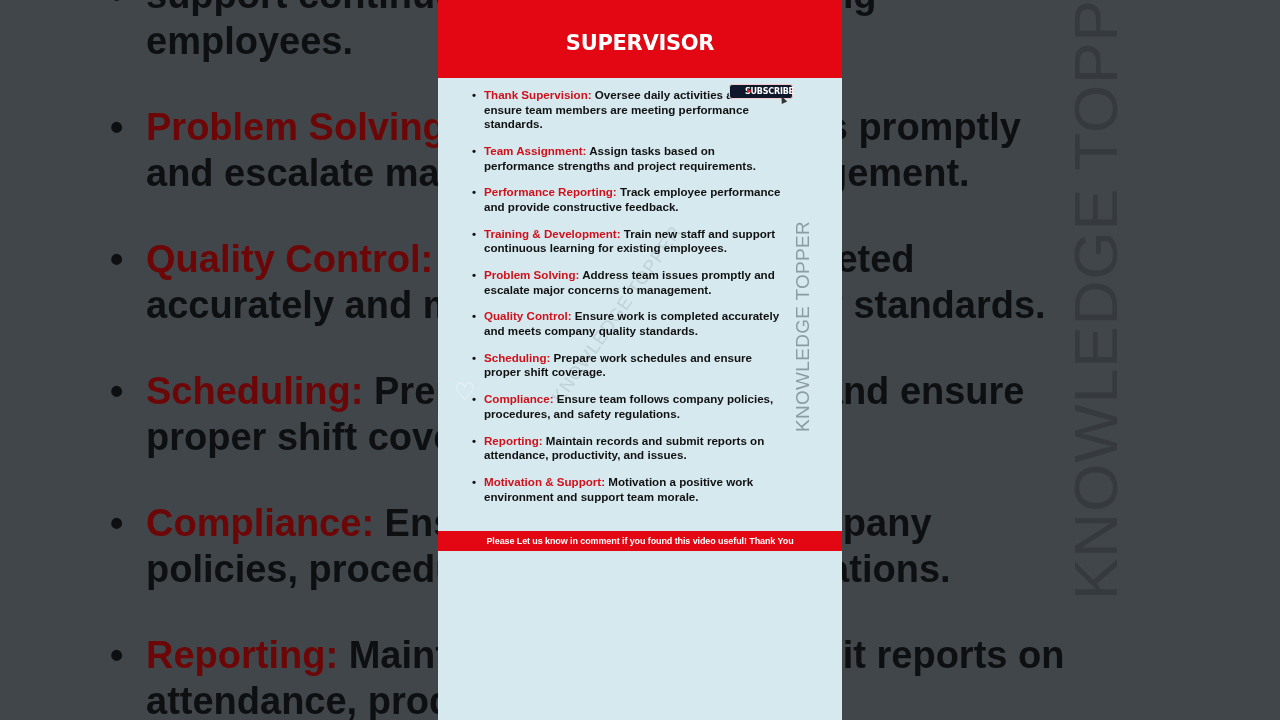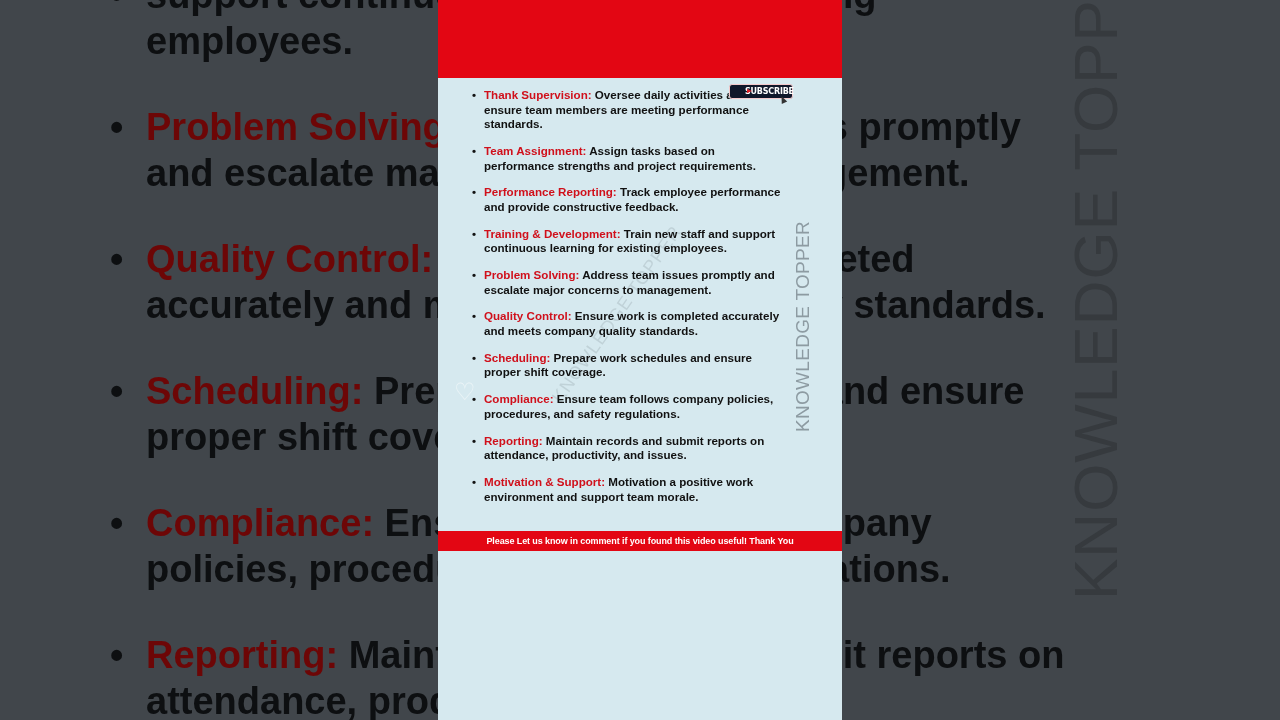--- a/index.html
+++ b/index.html
@@ -118,20 +118,21 @@
     </li>
     <li class="bg-item">
       <span class="k">Reporting:</span><span> Maintain records and submit reports on attendance, productivity, and issues.</span>
     </li>
   </ul>
   <div class="bg-watermark">KNOWLEDGE TOPPER</div>
 </div>
 
 <div class="card">
   <div class="header">
+    <div class="t1">SUPERVISOR</div>
   </div>
 
   <div class="diag-watermark">KNOWLEDGE TOPPER</div>
   <div class="heart-mark">♡</div>
 
   <ul class="duties">
     <li class="duty">
       <span class="bullet">•</span>
       <span class="label">Thank Supervision:</span><span> Oversee daily activities and ensure team members are meeting performance standards.</span>
     </li>

